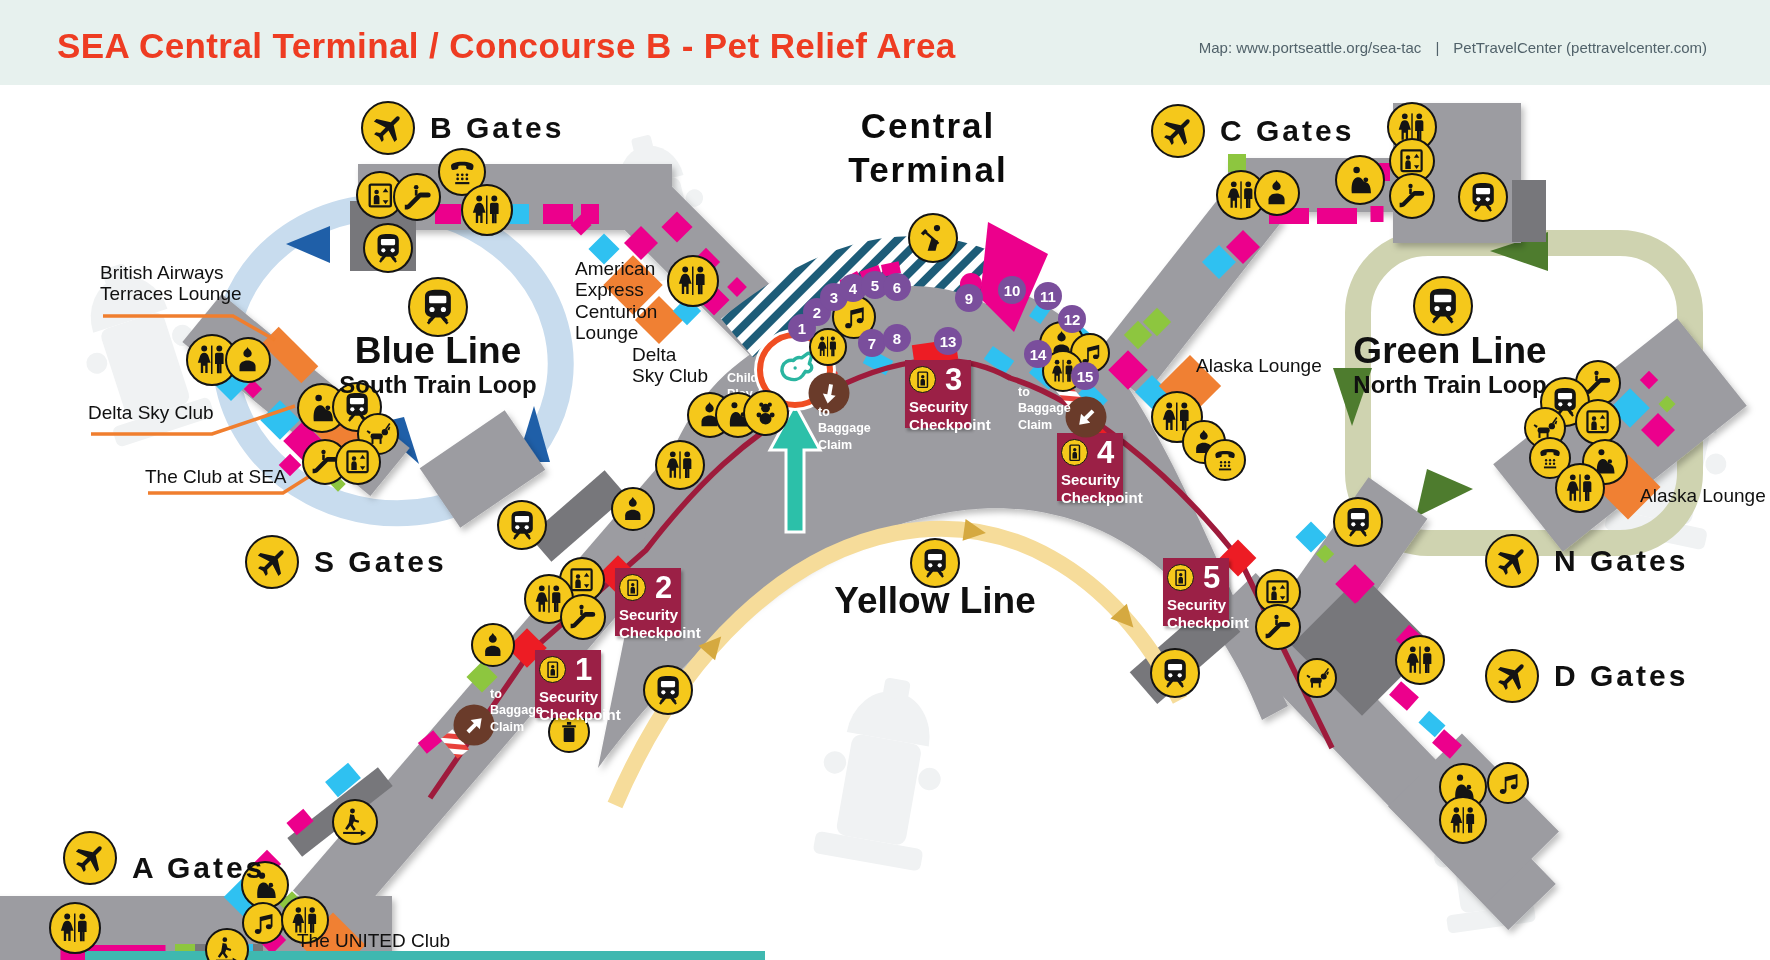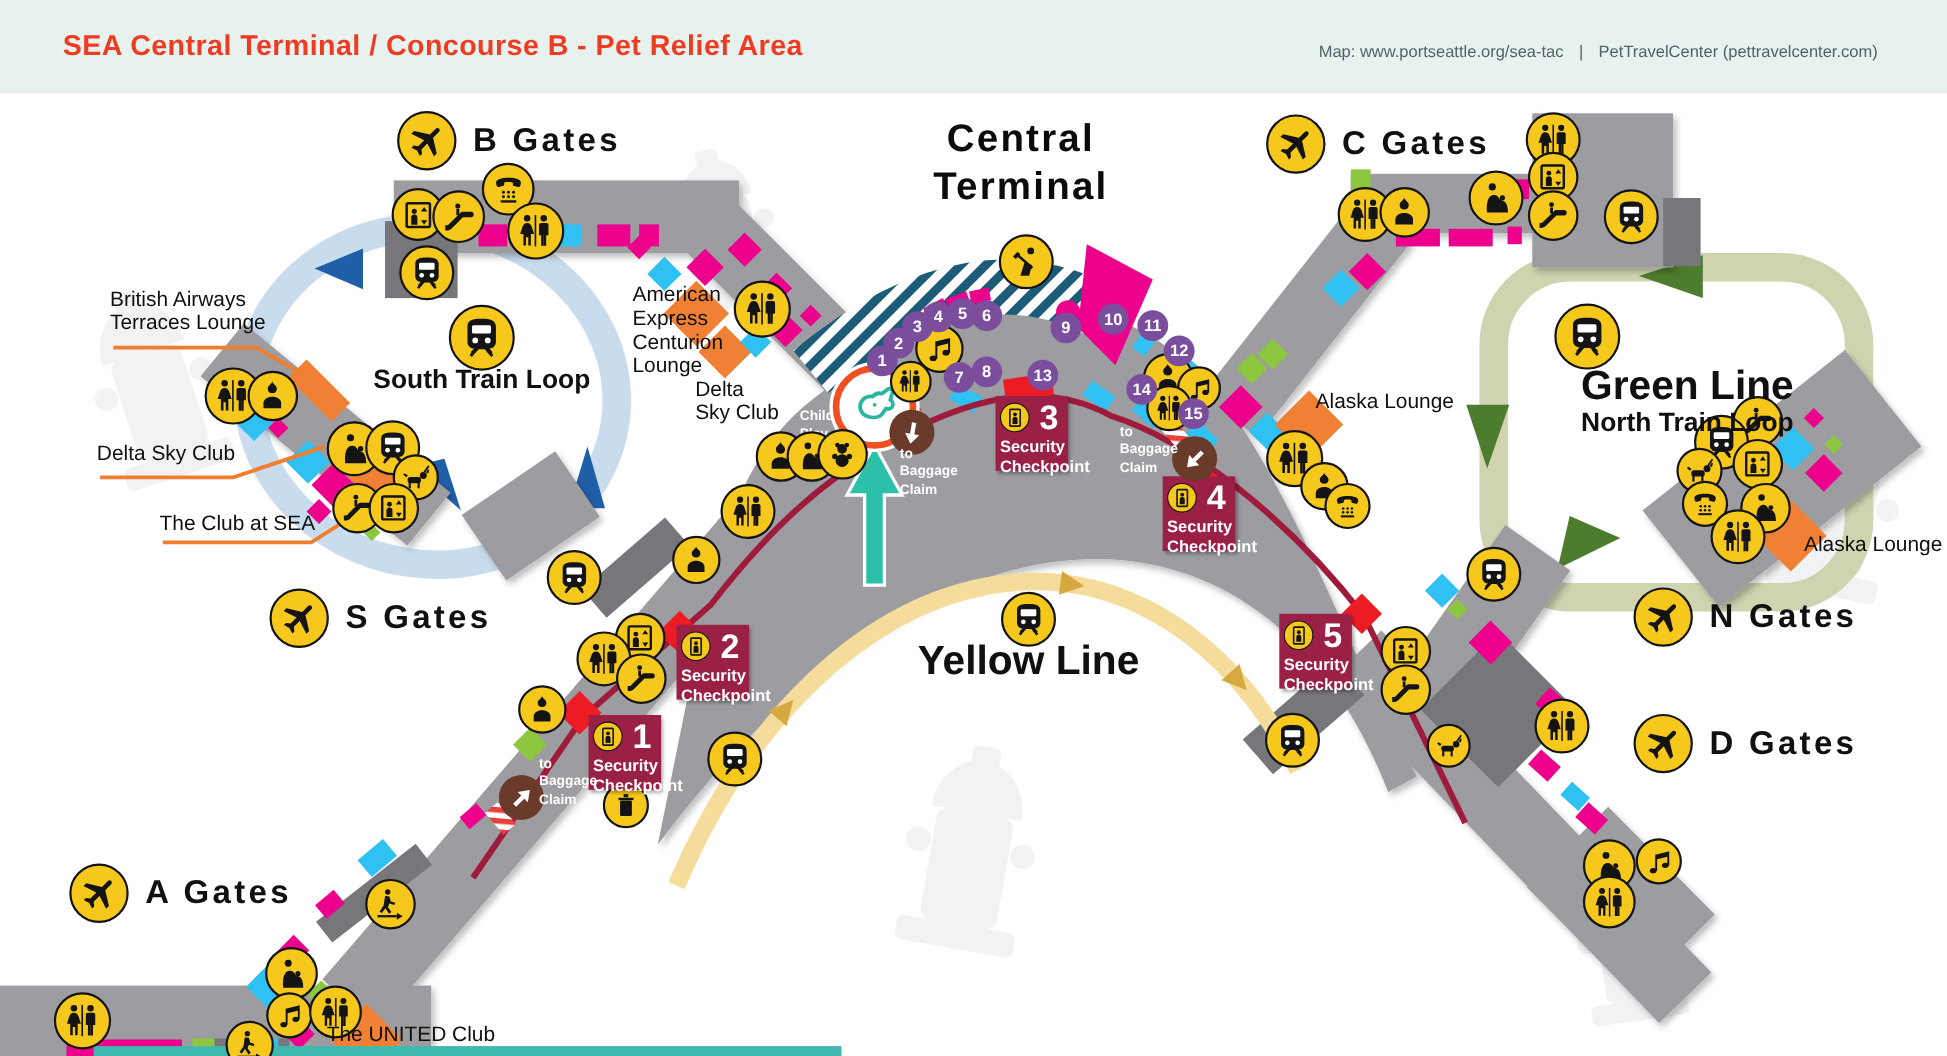--- a/index.html
+++ b/index.html
@@ -1,19 +1,19 @@
 <!DOCTYPE html>
 <html><head>
 <meta charset="utf-8">
 <style>
   html,body{margin:0;padding:0;background:#fff;}
   .stage{position:relative;width:1770px;height:960px;overflow:hidden;background:#fff;
          font-family:"Liberation Sans",sans-serif;}
   .hdr{position:absolute;left:0;top:0;width:1770px;height:85px;background:#e7f1ee;}
-  .hdr .title{position:absolute;left:57px;top:26px;font-size:26px;font-weight:bold;color:#ee3c22;letter-spacing:.4px;white-space:nowrap;}
+  .hdr .title{position:absolute;left:57px;top:26px;font-size:35px;font-weight:bold;color:#ee3c22;letter-spacing:.4px;white-space:nowrap;}
   .hdr .src{position:absolute;right:56px;top:39px;font-size:15px;color:#51626a;white-space:nowrap;}
   .hdr .src span{margin:0 7px;}
   svg.map{position:absolute;left:0;top:0;}
   .amen{position:absolute;border-radius:50%;background:#f5c81b;border:2px solid #141414;
         box-sizing:border-box;display:flex;align-items:center;justify-content:center;}
   .amen svg{width:74%;height:74%;}
   .stop{position:absolute;width:28px;height:28px;border-radius:50%;background:#7a4e9c;color:#fff;
         font-weight:bold;font-size:15px;display:flex;align-items:center;justify-content:center;
         transform:translate(-50%,-50%);}
   .cp{position:absolute;width:66px;height:68px;background:#9b2046;color:#fff;box-shadow:2px 3px 3px rgba(0,0,0,.3);}
@@ -716,42 +716,43 @@
         <div class="glabel">N Gates</div>
       </div>
       <div class="gate" style="left: 1485px; top: 676px;">
         <div class="badge">
           <svg viewBox="0 0 24 24">
             <use href="#ic-plane"></use>
           </svg>
         </div>
         <div class="glabel">D Gates</div>
       </div>
-      <div class="gate" style="left: 63px; top: 812px;">
+      <div class="gate" style="left: 63px; top: 858px; align-items: flex-end;">
         <div class="badge">
           <svg viewBox="0 0 24 24">
             <use href="#ic-plane"></use>
           </svg>
         </div>
         <div class="glabel">A Gates</div>
       </div>
       <div class="amen" style="left: 408px; top: 277px; width: 60px; height: 60px;">
         <svg viewBox="0 0 24 24">
           <use href="#ic-train"></use>
         </svg>
       </div>
       <div class="lineLabel" style="left: 438px; top: 332px;">
+        <div class="nm">Blue Line</div>
         <div class="sub">South Train Loop</div>
       </div>
       <div class="amen" style="left: 1413px; top: 276px; width: 60px; height: 60px;">
         <svg viewBox="0 0 24 24">
           <use href="#ic-train"></use>
         </svg>
       </div>
-      <div class="lineLabel" style="left: 1534px; top: 332px;">
+      <div class="lineLabel" style="left: 1450px; top: 332px;">
         <div class="nm">Green Line</div>
         <div class="sub">North Train Loop</div>
       </div>
       <div class="amen" style="left: 910px; top: 538px; width: 50px; height: 50px;">
         <svg viewBox="0 0 24 24">
           <use href="#ic-train"></use>
         </svg>
       </div>
       <div class="lineLabel" style="left: 935px; top: 582px;">
         <div class="nm">Yellow Line</div>

